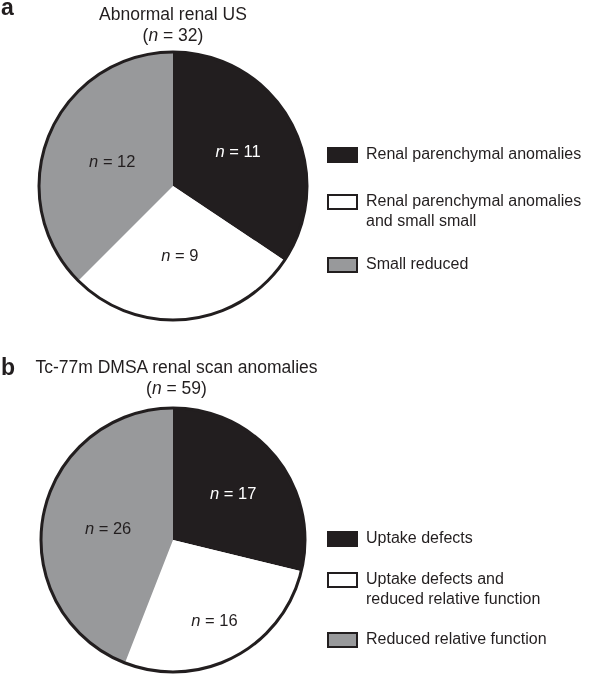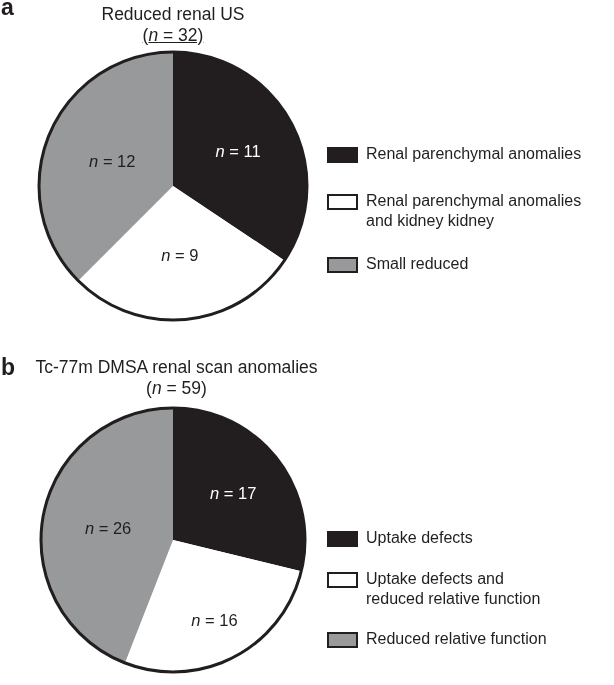--- a/index.html
+++ b/index.html
@@ -21,21 +21,21 @@
   .pl-a { top: -4px; }
   .pl-b { top: 356px; }
   .chart-title {
     position: absolute;
     text-align: center;
     font-size: 17.5px;
     line-height: 21px;
     white-space: nowrap;
   }
   .t-a { left: 27px; top: 4px;   width: 292px; }
-  .s-a { left: 27px; top: 25px;  width: 292px; text-decoration: underline; }
+  .s-a { left: 27px; top: 25px;  width: 292px; }
   .t-b { left: 16px; top: 357px; width: 321px; }
   .s-b { left: 16px; top: 378px; width: 321px; text-align: center; }
   .pie { position: absolute; }
   .pie-a { left: 35px; top: 48px; }
   .pie-b { left: 37px; top: 404px; }
   .legend-row {
     position: absolute;
     left: 327px;
     display: flex;
     align-items: flex-start;
@@ -55,21 +55,21 @@
     white-space: nowrap;
   }
   .lline { display: block; }
 </style>
 </head>
 <body>
 
 <div class="page">
 
   <div class="panel-label pl-a">a</div>
-  <div class="chart-title t-a">Reduced renal US</div>
+  <div class="chart-title t-a">Abnormal renal US</div>
   <div class="chart-title s-a">(<i>n</i> = 32)</div>
 
   <svg class="pie pie-a" width="276" height="276" viewBox="0 0 276 276">
       <path d="M 138 138 L 138.00 4.00 A 134 134 0 0 1 249.42 212.45 Z" fill="#221e1f"></path>
       <text x="203.0" y="103.3" text-anchor="middle" dominant-baseline="central" font-size="16.5" fill="#ffffff"><tspan font-style="italic">n</tspan><tspan>&nbsp;= 11</tspan></text>
       <path d="M 138 138 L 249.42 212.45 A 134 134 0 0 1 43.25 232.75 Z" fill="#ffffff"></path>
       <text x="144.8" y="207.3" text-anchor="middle" dominant-baseline="central" font-size="16.5" fill="#221e1f"><tspan font-style="italic">n</tspan><tspan>&nbsp;= 9</tspan></text>
       <path d="M 138 138 L 43.25 232.75 A 134 134 0 0 1 138.00 4.00 Z" fill="#98999b"></path>
       <text x="77.3" y="112.9" text-anchor="middle" dominant-baseline="central" font-size="16.5" fill="#221e1f"><tspan font-style="italic">n</tspan><tspan>&nbsp;= 12</tspan></text>
       <circle cx="138" cy="138" r="134" fill="none" stroke="#221e1f" stroke-width="3"></circle>
@@ -78,21 +78,21 @@
   <div class="legend-row" style="top:112px">
     <span class="swatch" style="background: rgb(34, 30, 31);"></span>
     <span class="legend-text">
       <span class="lline">Renal parenchymal anomalies</span>
     </span>
   </div>
   <div class="legend-row" style="top:159px">
     <span class="swatch" style="background: rgb(255, 255, 255);"></span>
     <span class="legend-text">
       <span class="lline">Renal parenchymal anomalies</span>
-      <span class="lline">and kidney kidney</span>
+      <span class="lline">and small small</span>
     </span>
   </div>
   <div class="legend-row" style="top:222px">
     <span class="swatch" style="background: rgb(152, 153, 155);"></span>
     <span class="legend-text">
       <span class="lline">Small reduced</span>
     </span>
   </div>
 
   <div class="panel-label pl-b">b</div>

